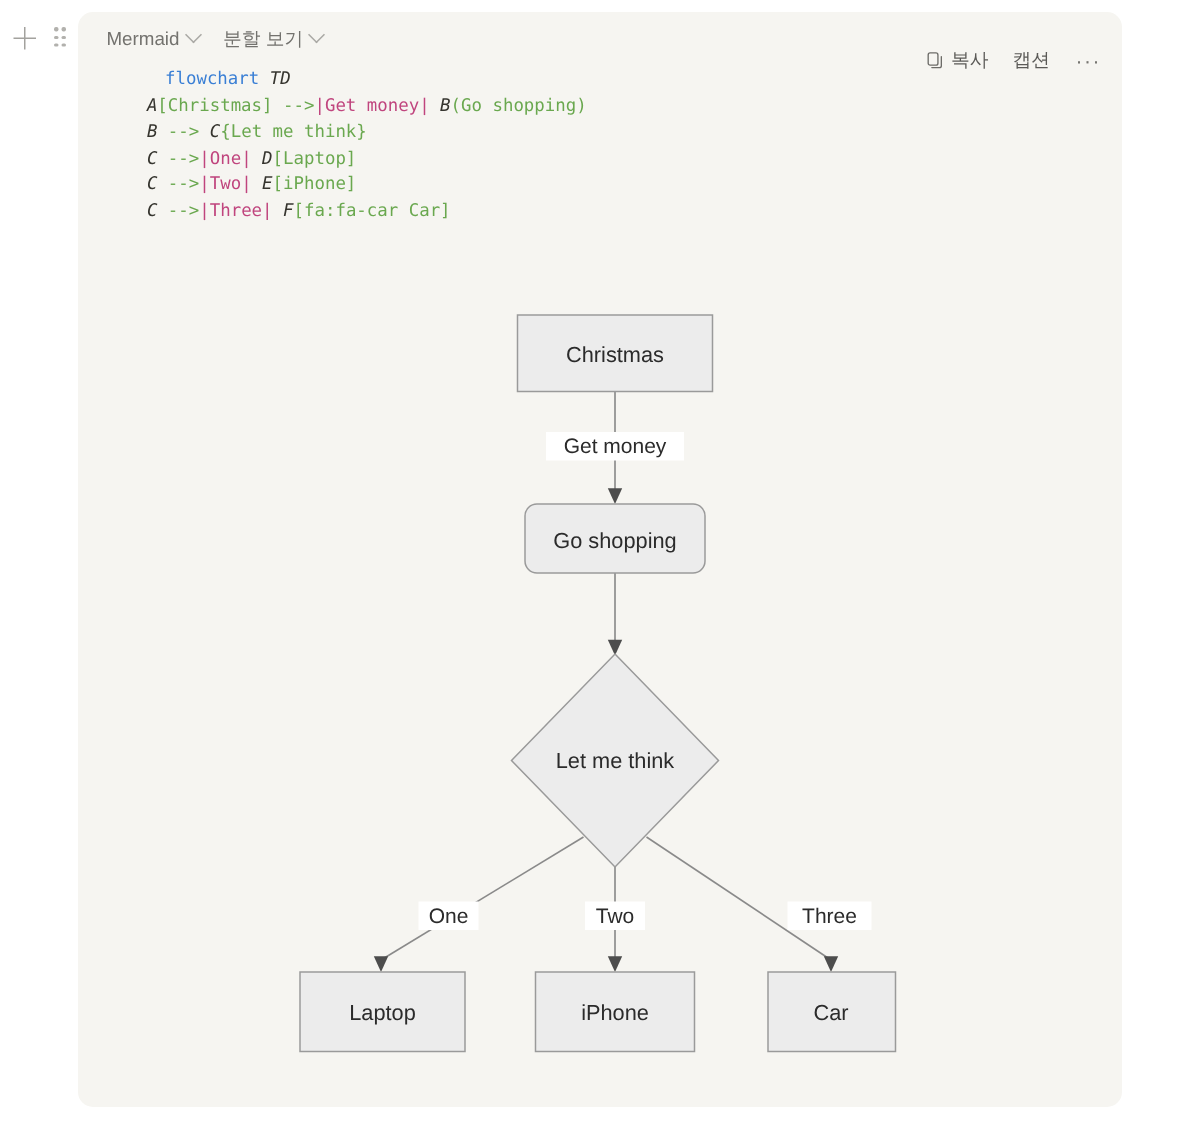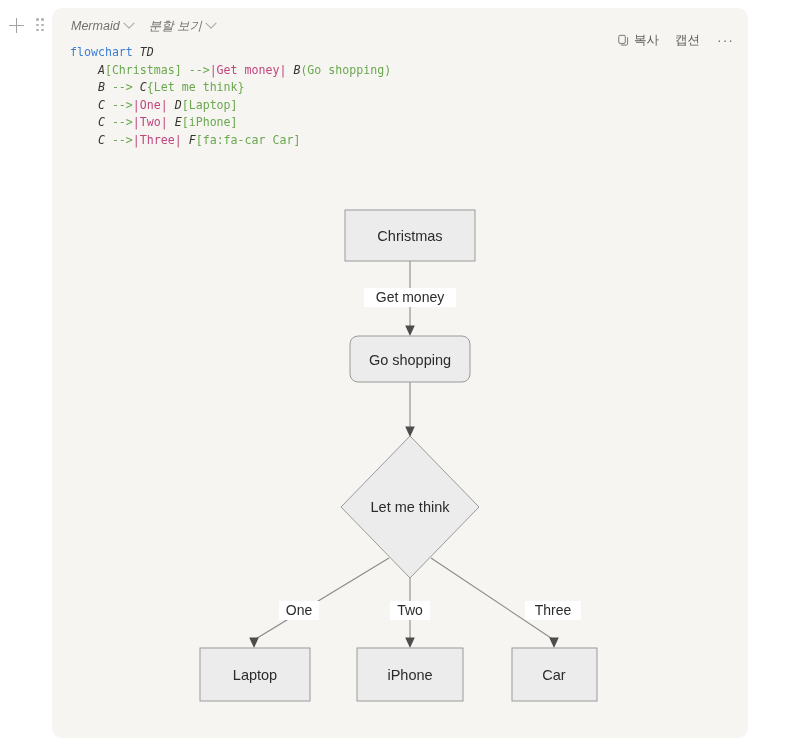--- a/index.html
+++ b/index.html
@@ -92,21 +92,20 @@
     height: 36px;
     display: flex;
     align-items: center;
     box-sizing: border-box;
     padding: 0 6px 0 14px;
   }
   .hdr-left {
     display: flex;
     align-items: center;
     gap: 6px;
-    font-style: italic;
   }
   .hdr-dropdown {
     display: flex;
     align-items: center;
     gap: 5px;
     font-size: 12.5px;
     color: #73726e;
     padding: 3px 5px;
     border-radius: 4px;
     cursor: pointer;
@@ -152,21 +151,21 @@
     left: 18px;
     top: 36px;
     right: 14px;
     font-family: "DejaVu Sans Mono", "Liberation Mono", monospace;
     font-size: 11.6px;
     line-height: 17.6px;
     white-space: pre;
     color: #36352f;
   }
   .code-line { white-space: pre; }
-  .tok-kw   { color: #3a7fd5; }
+  .tok-kw   { color: #3a7fd5; margin-left: 40px; }
   .tok-plain{ color: #36352f; font-style: italic; }
   .tok-node { color: #6aa84f; }
   .tok-arrow{ color: #6aa84f; }
   .tok-label{ color: #c0457e; }
 
   
   .diagram {
     position: absolute;
     left: 0;
     top: 120px;

